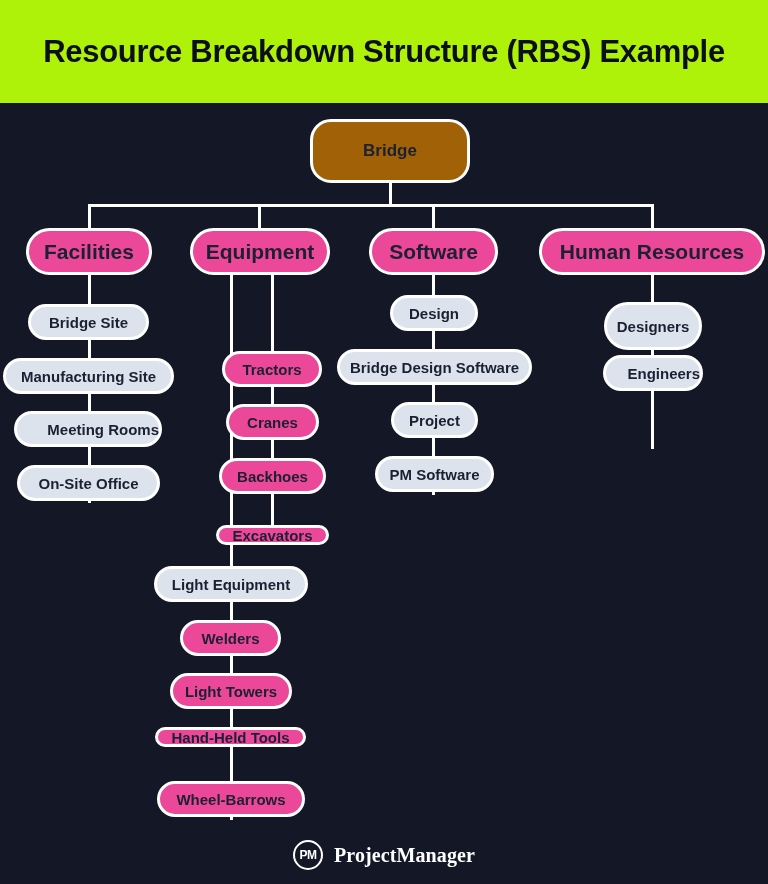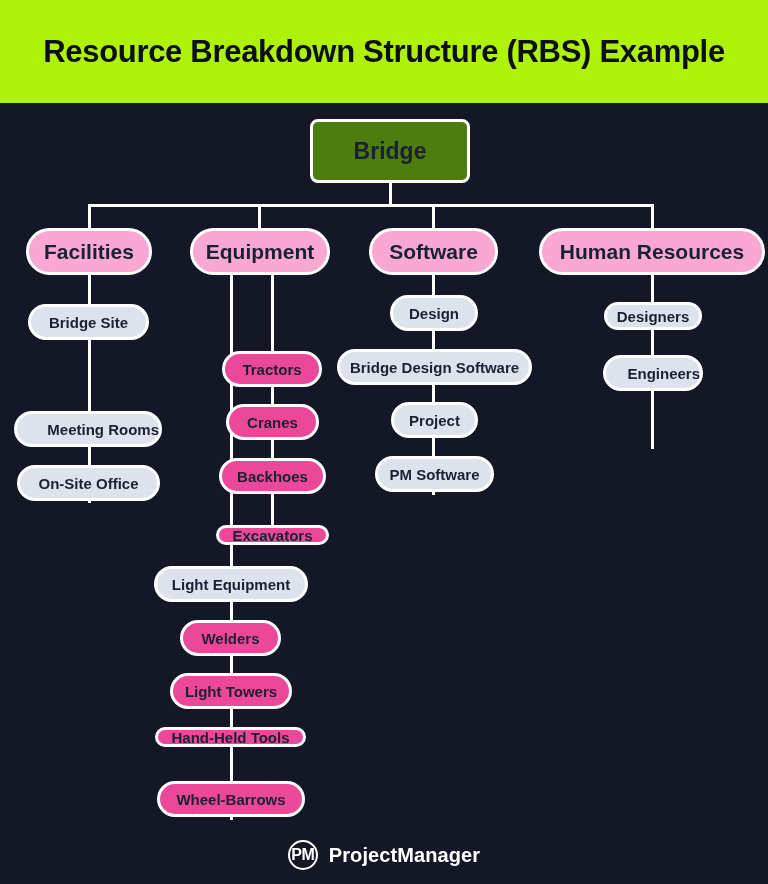--- a/index.html
+++ b/index.html
@@ -52,29 +52,29 @@
     border: 3px solid #ffffff;
     background: #c9cedb;
     color: #1b2033;
     white-space: nowrap;
     z-index: 5;
   }
   .node span { display: block; }
 
   
   .node.root {
-    border-radius: 8px;
-    background: #4d7c0f;
-    font-size: 23px;
+    border-radius: 21px;
+    background: #a16207;
+    font-size: 17px;
     font-weight: 700;
   }
   
   .node.cat {
     border-radius: 999px;
-    background: #f9a8d4;
+    background: #ec4899;
     font-size: 21px;
     font-weight: 700;
   }
   
   .node.leaf {
     border-radius: 999px;
     background: #dde3ec;
     font-size: 15px;
     font-weight: 700;
   }
@@ -91,29 +91,30 @@
     gap: 11px;
   }
   .logo-mark {
     width: 30px; height: 30px;
     border-radius: 50%;
     border: 2.4px solid #ffffff;
     display: flex;
     align-items: center;
     justify-content: center;
     color: #ffffff;
-    font-size: 16px;
+    font-size: 12px;
     font-weight: 700;
     letter-spacing: -0.4px;
   }
   .logo-text {
     color: #ffffff;
     font-size: 20px;
     font-weight: 700;
     letter-spacing: 0.1px;
+    font-family: Liberation Serif, serif;
   }
 </style>
 </head>
 <body>
 
 <div id="stage">
 
   <div class="banner">
     <div class="banner-title">Resource Breakdown Structure (RBS) Example</div>
   </div>
@@ -153,20 +154,23 @@
     <span>Software</span>
   </div>
 
   <div class="node cat" style="left:539px; top:228px; width:226px; height:47px;">
     <span>Human Resources</span>
   </div>
 
   <div class="node leaf" style="left:28px; top:304px; width:121px; height:36px;">
     <span>Bridge Site</span>
   </div>
+  <div class="node leaf" style="left:3px; top:358px; width:171px; height:36px;">
+    <span>Manufacturing Site</span>
+  </div>
   <div class="node leaf" style="left:14px; top:411px; width:148px; height:36px;justify-content:flex-end;">
     <span>Meeting Rooms</span>
   </div>
   <div class="node leaf" style="left:17px; top:465px; width:143px; height:36px;">
     <span>On-Site Office</span>
   </div>
 
   <div class="node leaf sub" style="left:222px; top:351px; width:100px; height:36px;">
     <span>Tractors</span>
   </div>
@@ -202,21 +206,21 @@
   <div class="node leaf" style="left:337px; top:349px; width:195px; height:36px;">
     <span>Bridge Design Software</span>
   </div>
   <div class="node leaf" style="left:391px; top:402px; width:87px; height:36px;">
     <span>Project</span>
   </div>
   <div class="node leaf" style="left:375px; top:456px; width:119px; height:36px;">
     <span>PM Software</span>
   </div>
 
-  <div class="node leaf" style="left:604px; top:302px; width:98px; height:28px;">
+  <div class="node leaf" style="left:604px; top:302px; width:98px; height:48px;">
     <span>Designers</span>
   </div>
   <div class="node leaf" style="left:603px; top:355px; width:100px; height:36px;justify-content:flex-end;">
     <span>Engineers</span>
   </div>
 
   <div class="footer">
     <div class="logo-mark">
       <span>PM</span>
     </div>

